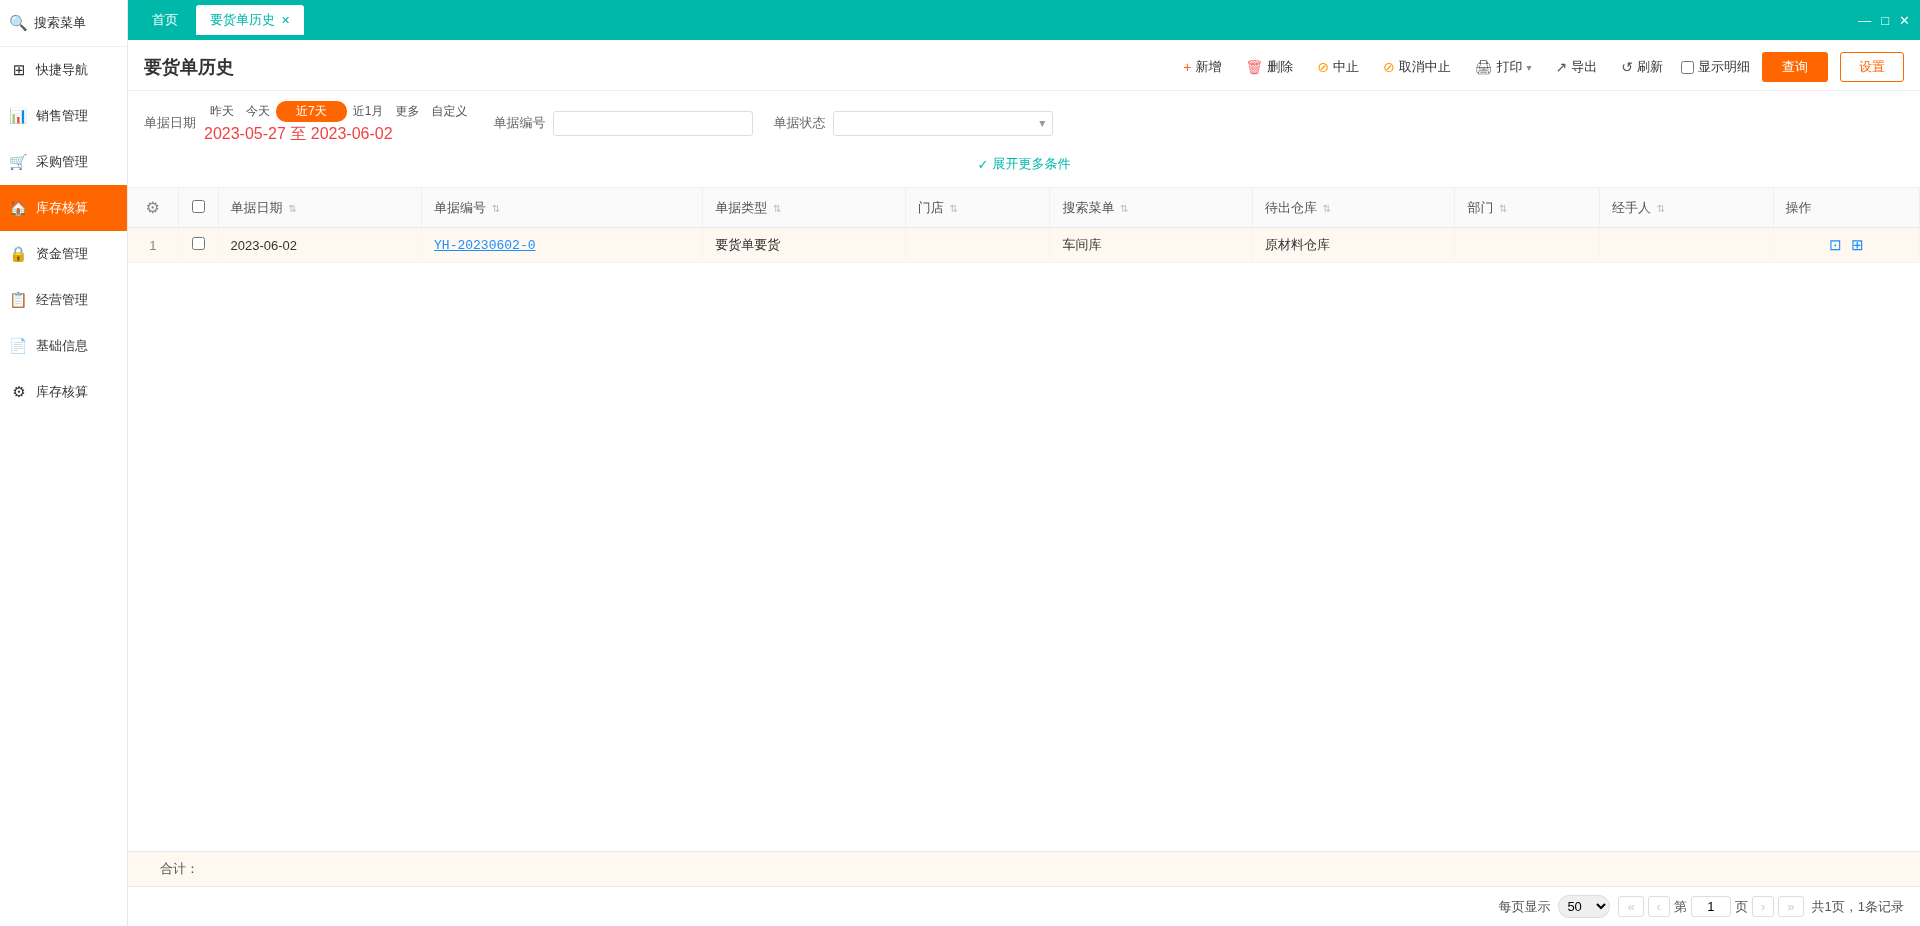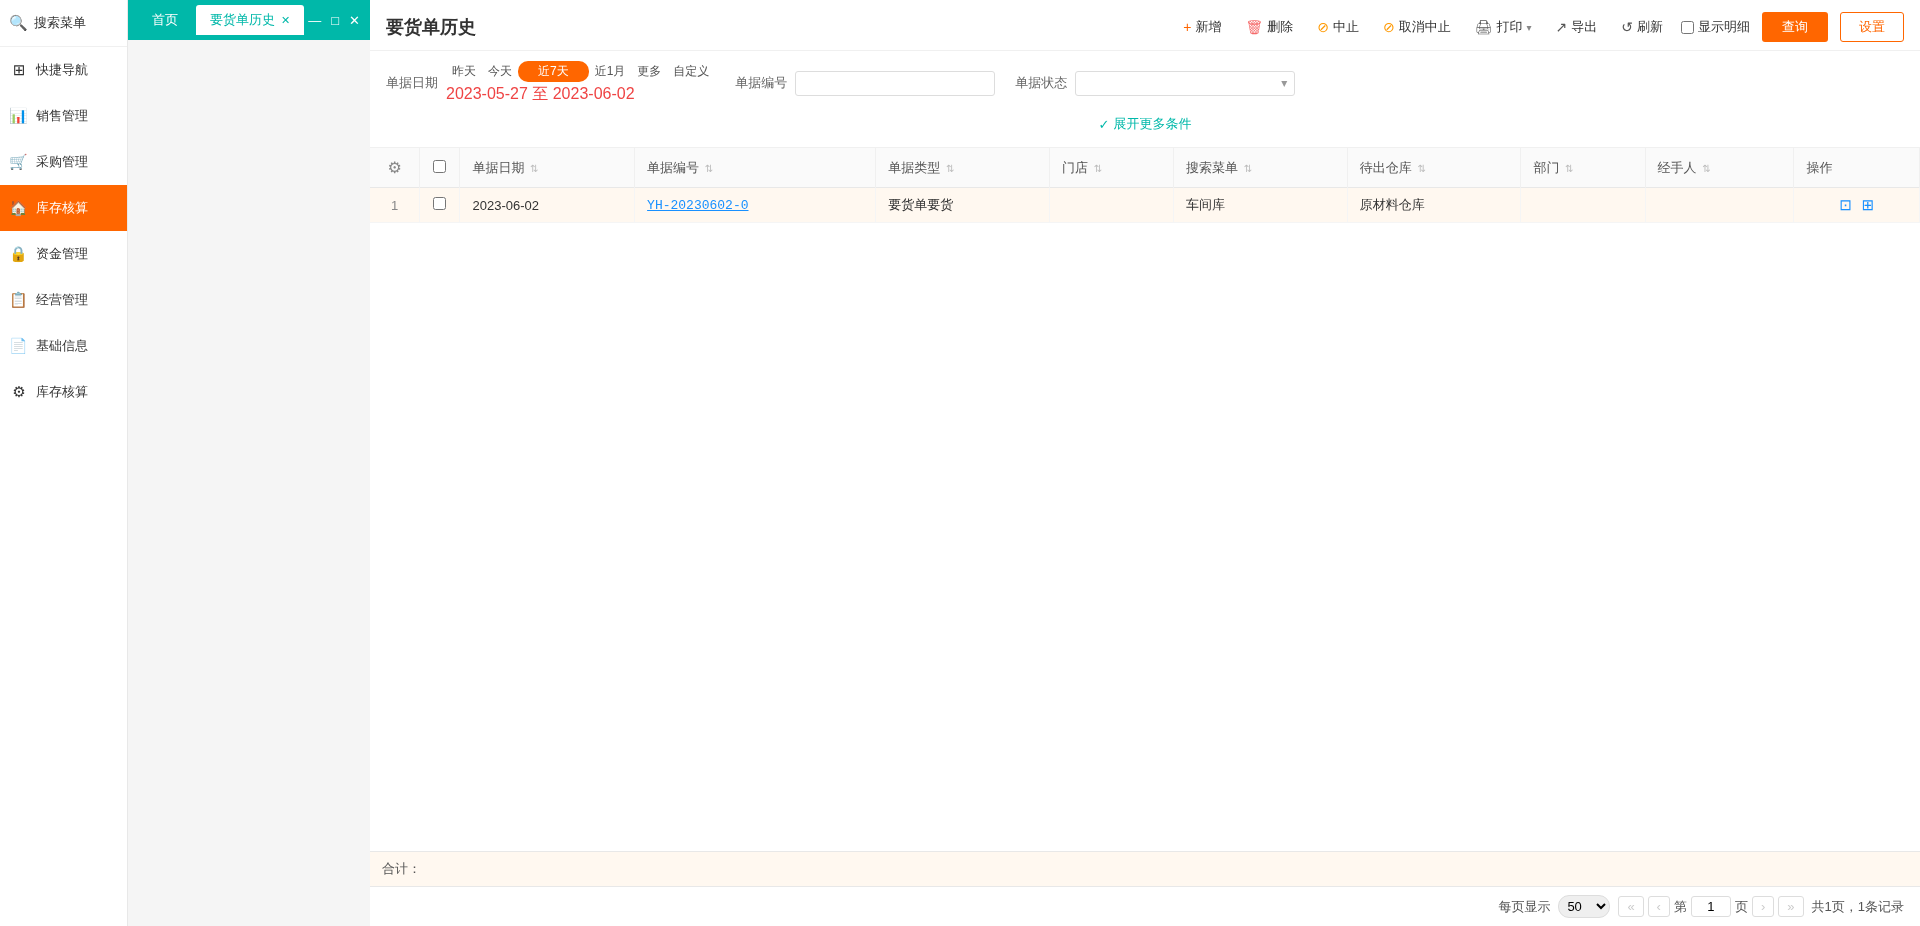--- a/index.html
+++ b/index.html
@@ -45,21 +45,21 @@
       display: flex;
       align-items: center;
       justify-content: center;
       font-size: 15px;
     }
 
     
     .main {
       flex: 1;
       display: flex;
-      flex-direction: row;
+      flex-direction: column;
       height: 926px;
       overflow: hidden;
     }
 
     
     .topbar {
       background: #00b8a9;
       height: 40px;
       display: flex;
       align-items: center;
@@ -284,21 +284,21 @@
       white-space: nowrap;
     }
     tbody td:first-child { text-align: center; color: #888; }
     tbody td.col-check { text-align: center; }
     .link { color: #1890ff; cursor: pointer; text-decoration: underline; font-family: Liberation Mono, monospace; }
     .col-ops { text-align: center; }
     .op-icon { color: #1890ff; cursor: pointer; margin: 0 3px; font-size: 15px; }
 
     
     .footer-sum {
-      padding: 8px 12px;
+      padding: 8px 32px;
       background: #fff8f0;
       border-top: 1px solid #e8e8e8;
       font-size: 13px;
       color: #555;
       flex-shrink: 0;
     }
 
     .pagination-bar {
       display: flex;
       align-items: center;

